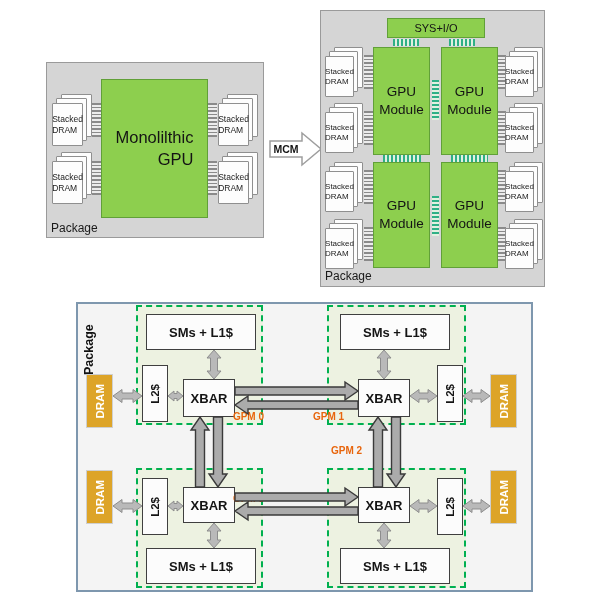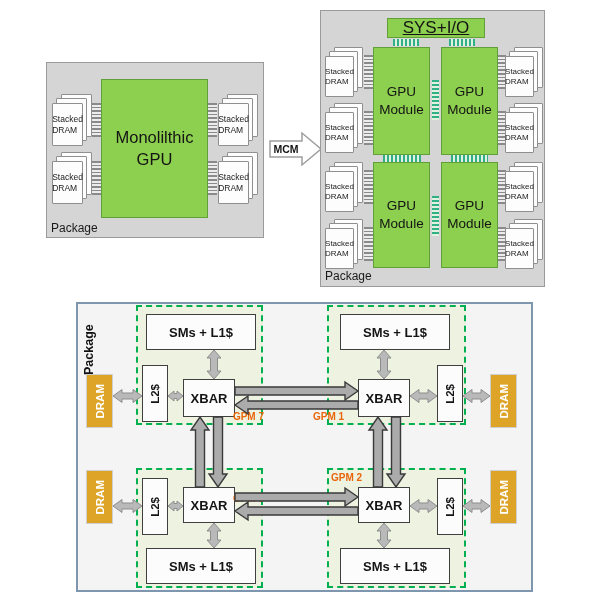--- a/index.html
+++ b/index.html
@@ -3,23 +3,23 @@
 <meta charset="utf-8">
 <style>
   html,body{margin:0;padding:0;background:#fff;}
   #canvas{position:relative;width:600px;height:600px;background:#ffffff;
           font-family:"Liberation Sans",sans-serif;color:#141414;overflow:hidden;}
   .abs{position:absolute;box-sizing:border-box;}
   
   .pkg{background:#d5d5d5;border:1px solid #9a9a9a;}
   .green{background:#8dcf4e;border:1px solid #61a038;display:flex;align-items:center;
          justify-content:center;text-align:center;white-space:pre-line;}
-  .gpu-big{font-size:16.5px;line-height:1.3;}
+  .gpu-big{font-size:16.5px;line-height:1.3;text-align:right;}
   .gpu-mod{font-size:13.5px;line-height:1.35;}
-  .sysio{font-size:17px;text-decoration:underline;}
+  .sysio{font-size:11px;}
   .plabel{font-size:12px;color:#1a1a1a;}
   
   .stack{position:absolute;}
   .pg{position:absolute;width:calc(100% - 9px);height:calc(100% - 9px);
       background:#fdfdfd;border:1px solid #8f8f8f;border-radius:1px;box-sizing:border-box;}
   .pg1{right:0;top:0;}
   .pg2{left:3.5px;top:3.5px;}
   .pgf{left:0;bottom:0;display:flex;align-items:center;justify-content:center;
        white-space:pre-line;font-size:8.5px;line-height:1.2;color:#222;}
   .sm .pgf{font-size:8px;}
@@ -193,21 +193,21 @@
     </div>
   <div class="abs wbox l2box" style="left:142px;top:365px;width:26px;height:57px;">
     <span class="rot">L2$</span>
     </div>
   <div class="abs wbox" style="left:183px;top:379px;width:52px;height:38px;">
     <span>XBAR</span>
     </div>
   <div class="abs dram" style="left:86px;top:374px;width:27px;height:54px;">
     <span class="rot">DRAM</span>
     </div>
-  <div class="abs gpm" style="left:228px;top:412px;width:36px;text-align:right;">GPM 7</div>
+  <div class="abs gpm" style="left:228px;top:412px;width:36px;text-align:right;">GPM 0</div>
 
   <div class="abs wbox" style="left:340px;top:314px;width:110px;height:36px;">
     <span>SMs + L1$</span>
     </div>
   <div class="abs wbox l2box" style="left:437px;top:365px;width:26px;height:57px;">
     <span class="rot">L2$</span>
     </div>
   <div class="abs wbox" style="left:358px;top:379px;width:52px;height:38px;">
     <span>XBAR</span>
     </div>
@@ -235,21 +235,21 @@
     </div>
   <div class="abs wbox l2box" style="left:437px;top:478px;width:26px;height:57px;">
     <span class="rot">L2$</span>
     </div>
   <div class="abs wbox" style="left:358px;top:487px;width:52px;height:36px;">
     <span>XBAR</span>
     </div>
   <div class="abs dram" style="left:490px;top:470px;width:27px;height:54px;">
     <span class="rot">DRAM</span>
     </div>
-  <div class="abs gpm" style="left:331px;top:473px;">GPM 2</div>
+  <div class="abs gpm" style="left:331px;top:446px;">GPM 2</div>
 
   <svg class="abs" width="600" height="600">
     <g fill="#ababab" stroke="#3a3a3a" stroke-width="1.4" stroke-linejoin="miter">
       <polygon points="235,387 345,387 345,382 358,391 345,400 345,395 235,395"></polygon>
       <polygon points="358,401 248,401 248,396 235,405 248,414 248,409 358,409"></polygon>
       <polygon points="235,493 345,493 345,488 358,497 345,506 345,501 235,501"></polygon>
       <polygon points="358,507 248,507 248,502 235,511 248,520 248,515 358,515"></polygon>
       <polygon points="195.5,487 195.5,430 191,430 200,417 209,430 204.5,430 204.5,487"></polygon>
       <polygon points="213.5,417 213.5,474 209,474 218,487 227,474 222.5,474 222.5,417"></polygon>
       <polygon points="373.5,487 373.5,430 369,430 378,417 387,430 382.5,430 382.5,487"></polygon>

